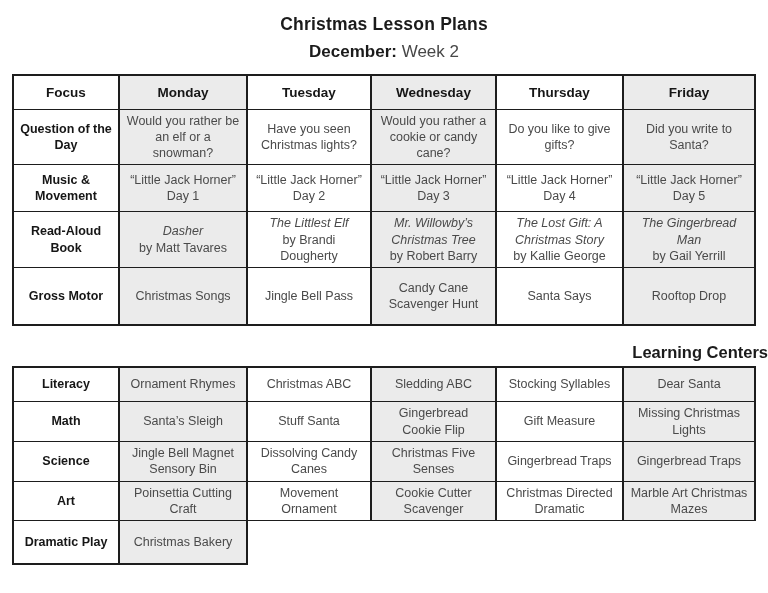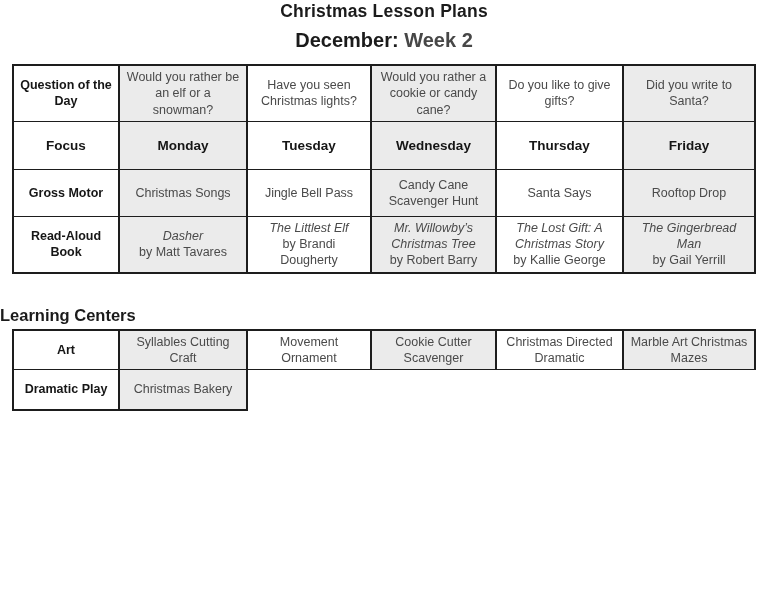--- a/index.html
+++ b/index.html
@@ -1,22 +1,22 @@
 <!DOCTYPE html>
 <html><head>
 <meta charset="utf-8">
 <style>
   * { margin:0; padding:0; box-sizing:border-box; }
   html,body { width:768px; height:593px; background:#ffffff; overflow:hidden;
               font-family:"Liberation Sans", sans-serif; }
-  .page { width:768px; height:583px; padding-top:1px; }
+  .page { width:768px; height:583px; padding-top:14px; }
   .title { text-align:center; font-size:17.5px; font-weight:bold; color:#1b1b1b; letter-spacing:.2px; }
-  .subtitle { text-align:center; font-size:20px; color:#474747; margin-top:7px;font-weight:bold; }
+  .subtitle { text-align:center; font-size:17px; color:#474747; margin-top:7px; }
   .subtitle b { color:#1b1b1b; }
-  .centers-title { text-align:left; font-size:16.5px; font-weight:bold; color:#1b1b1b; margin-top:32px; margin-bottom:4px; }
+  .centers-title { text-align:right; font-size:16.5px; font-weight:bold; color:#1b1b1b; margin-top:17px; margin-bottom:4px; }
 
   table.grid { border-collapse:collapse; table-layout:fixed; width:742px; margin:0 auto; }
   table.week { margin-top:12px; }
   .grid td, .grid th {
     border:1px solid #1d1d1d; border-left-width:2px; border-right-width:2px;
     padding:3px 6px; text-align:center; vertical-align:middle;
   }
   .grid tr:first-child > * { border-top-width:2px; }
   .week tr:last-child td { border-bottom-width:2px; }
   .centers tr.fine td:nth-child(n+3) { border-bottom-width:2px; }
@@ -48,69 +48,106 @@
     <colgroup>
       <col style="width:106px">
         <col class="shade" style="width:128px">
         <col style="width:124px">
       <col class="shade" style="width:125px">
         <col style="width:127px">
         <col class="shade" style="width:132px">
     </colgroup>
     <tbody>
         <tr>
+      <th>Focus</th>
+      <th>Monday</th>
+      <th>Tuesday</th>
+      <th>Wednesday</th>
+      <th>Thursday</th>
+      <th>Friday</th>
+    </tr>
+    <tr>
       <td class="focus">Question of the Day</td>
       <td class="cell">Would you rather be an elf or a snowman?</td>
       <td class="cell">Have you seen Christmas lights?</td>
       <td class="cell">Would you rather a cookie or candy cane?</td>
       <td class="cell">Do you like to give gifts?</td>
       <td class="cell">Did you write to Santa?</td>
     </tr>
     <tr>
-      <th>Focus</th>
-      <th>Monday</th>
-      <th>Tuesday</th>
-      <th>Wednesday</th>
-      <th>Thursday</th>
-      <th>Friday</th>
+      <td class="focus">Music &amp; Movement</td>
+      <td class="cell">“Little Jack Horner”
+Day 1</td>
+      <td class="cell">“Little Jack Horner”
+Day 2</td>
+      <td class="cell">“Little Jack Horner”
+Day 3</td>
+      <td class="cell">“Little Jack Horner”
+Day 4</td>
+      <td class="cell">“Little Jack Horner”
+Day 5</td>
+    </tr>
+    <tr>
+      <td class="focus">Read-Aloud Book</td>
+      <td class="cell"><span class="bk">Dasher</span><span class="au">by Matt Tavares</span></td>
+      <td class="cell"><span class="bk">The Littlest Elf</span><span class="au">by Brandi Dougherty</span></td>
+      <td class="cell"><span class="bk">Mr. Willowby’s Christmas Tree</span><span class="au">by Robert Barry</span></td>
+      <td class="cell"><span class="bk">The Lost Gift: A Christmas Story</span><span class="au">by Kallie George</span></td>
+      <td class="cell"><span class="bk">The Gingerbread Man</span><span class="au">by Gail Yerrill</span></td>
     </tr>
     <tr>
       <td class="focus">Gross Motor</td>
       <td class="cell">Christmas Songs</td>
       <td class="cell">Jingle Bell Pass</td>
       <td class="cell">Candy Cane Scavenger Hunt</td>
       <td class="cell">Santa Says</td>
       <td class="cell">Rooftop Drop</td>
-    </tr>
-    <tr>
-      <td class="focus">Read-Aloud Book</td>
-      <td class="cell"><span class="bk">Dasher</span><span class="au">by Matt Tavares</span></td>
-      <td class="cell"><span class="bk">The Littlest Elf</span><span class="au">by Brandi Dougherty</span></td>
-      <td class="cell"><span class="bk">Mr. Willowby’s Christmas Tree</span><span class="au">by Robert Barry</span></td>
-      <td class="cell"><span class="bk">The Lost Gift: A Christmas Story</span><span class="au">by Kallie George</span></td>
-      <td class="cell"><span class="bk">The Gingerbread Man</span><span class="au">by Gail Yerrill</span></td>
     </tr>
   </tbody>
     </table>
 
   <div class="centers-title">Learning Centers</div>
 
   <table class="grid centers">
     <colgroup>
       <col style="width:106px">
         <col class="shade" style="width:128px">
         <col style="width:124px">
       <col class="shade" style="width:125px">
         <col style="width:127px">
         <col class="shade" style="width:132px">
     </colgroup>
     <tbody>
+        <tr>
+      <td class="focus">Literacy</td>
+      <td class="cell">Ornament Rhymes</td>
+      <td class="cell">Christmas ABC</td>
+      <td class="cell">Sledding ABC</td>
+      <td class="cell">Stocking Syllables</td>
+      <td class="cell">Dear Santa</td>
+    </tr>
+    <tr>
+      <td class="focus">Math</td>
+      <td class="cell">Santa’s Sleigh</td>
+      <td class="cell">Stuff Santa</td>
+      <td class="cell">Gingerbread Cookie Flip</td>
+      <td class="cell">Gift Measure</td>
+      <td class="cell">Missing Christmas Lights</td>
+    </tr>
+    <tr>
+      <td class="focus">Science</td>
+      <td class="cell">Jingle Bell Magnet Sensory Bin</td>
+      <td class="cell">Dissolving Candy Canes</td>
+      <td class="cell">Christmas Five Senses</td>
+      <td class="cell">Gingerbread Traps</td>
+      <td class="cell">Gingerbread Traps</td>
+    </tr>
     <tr>
       <td class="focus">Art</td>
-      <td class="cell">Syllables Cutting Craft</td>
+      <td class="cell">Poinsettia Cutting Craft</td>
       <td class="cell">Movement Ornament</td>
       <td class="cell">Cookie Cutter Scavenger</td>
       <td class="cell">Christmas Directed Dramatic</td>
       <td class="cell">Marble Art Christmas Mazes</td>
     </tr>
     <tr class="dram">
       <td class="focus">Dramatic Play</td>
       <td class="cell">Christmas Bakery</td>
     </tr>
   </tbody>

